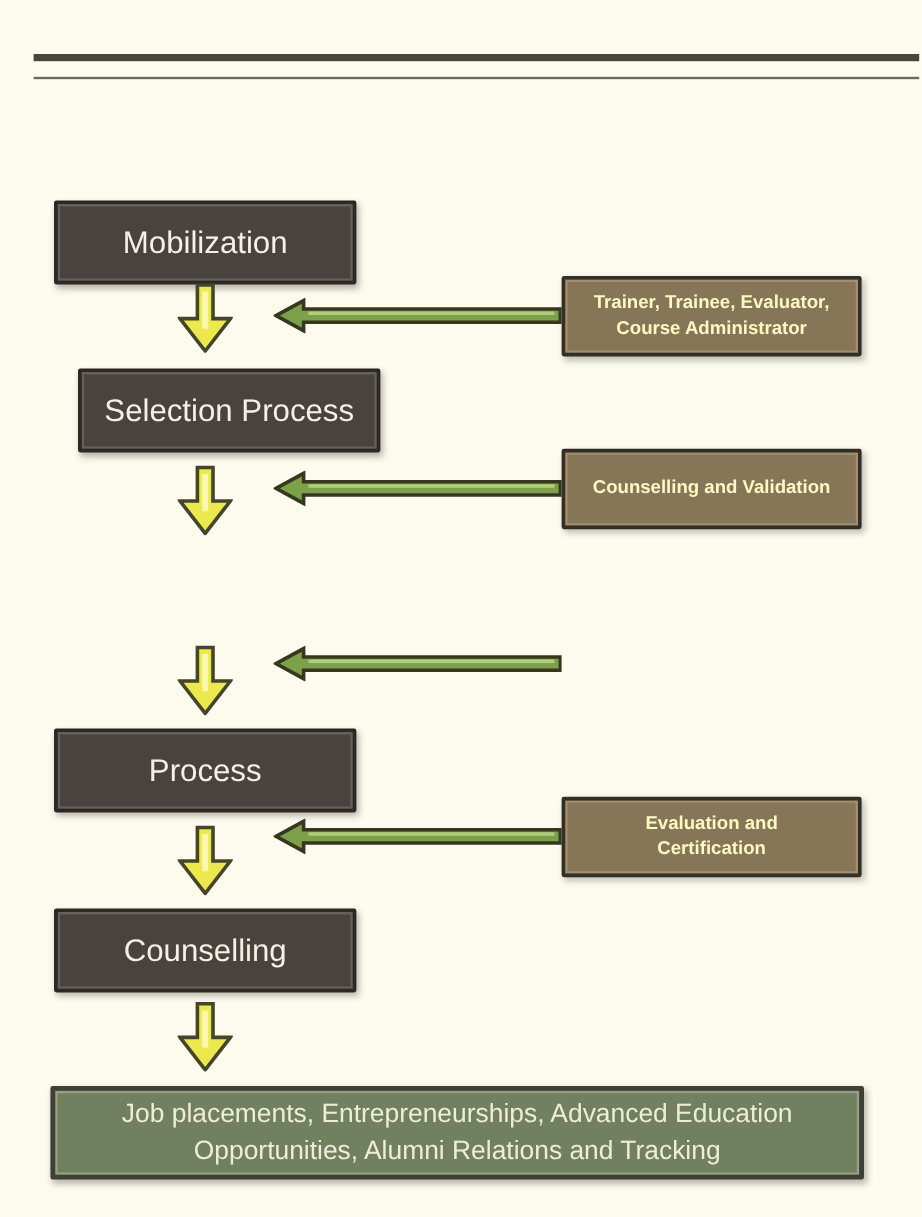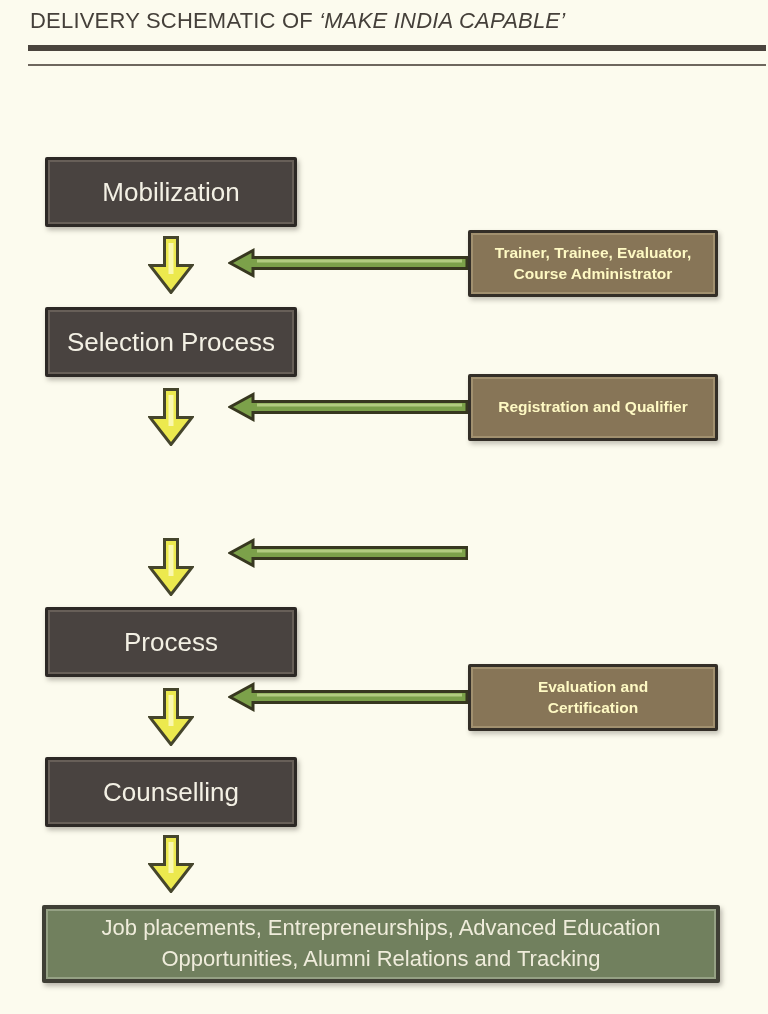--- a/index.html
+++ b/index.html
@@ -90,22 +90,22 @@
     display: flex;
     align-items: center;
     justify-content: center;
     color: #EFECDB;
     font-size: 22px;
     text-align: center;
     padding: 12px 22px;
     line-height: 1.4;
   }
   
-  .stage-1 { top: 157px; }
-  .stage-2 { top: 307px; }
+  .stage-1 { top: 167px; }
+  .stage-2 { top: 307px; margin-left: 20px; }
   .stage-3 { top: 457px; }
   .stage-4 { top: 607px; }
   .stage-5 { top: 757px; }
   .darr-1 { top: 236px; }
   .darr-2 { top: 388px; }
   .darr-3 { top: 538px; }
   .darr-4 { top: 688px; }
   .darr-5 { top: 835px; }
   .input-1 { top: 230px; }
   .input-2 { top: 374px; }
@@ -114,21 +114,20 @@
   .larr-1 { top: 248px; }
   .larr-2 { top: 392px; }
   .larr-3 { top: 538px; }
   .larr-4 { top: 682px; }
 </style>
 </head>
 <body>
 
 <div class="canvas">
 
-  <div class="page-title"><span>DELIVERY SCHEMATIC OF </span><span class="quoted">‘MAKE INDIA CAPABLE’</span></div>
 
   <div class="rule-thick"></div>
   <div class="rule-thin"></div>
 
   <div class="stage-box stage-1">
     <span>Mobilization</span>
   </div>
   <div class="stage-box stage-2">
     <span>Selection Process</span>
   </div>
@@ -174,21 +173,21 @@
   </svg>
   <svg class="left-arrow larr-4" viewBox="0 0 240 30">
     <path d="M2 15 L25 2.5 V9.5 H239 V20.5 H25 V27.5 Z" fill="#7CA14A" stroke="#37371F" stroke-width="3"></path>
     <path d="M29 13 H234" stroke="#B2CC80" stroke-width="3"></path>
   </svg>
 
   <div class="input-box input-1">
     <span>Trainer, Trainee, Evaluator, Course Administrator</span>
   </div>
   <div class="input-box input-2">
-    <span>Registration and Qualifier</span>
+    <span>Counselling and Validation</span>
   </div>
   <div class="input-box input-4">
     <span>Evaluation and Certification</span>
   </div>
 
   <div class="outcome-box">
     <span>Job placements, Entrepreneurships,  Advanced Education Opportunities,  Alumni Relations and Tracking</span>
   </div>
 
 </div>

